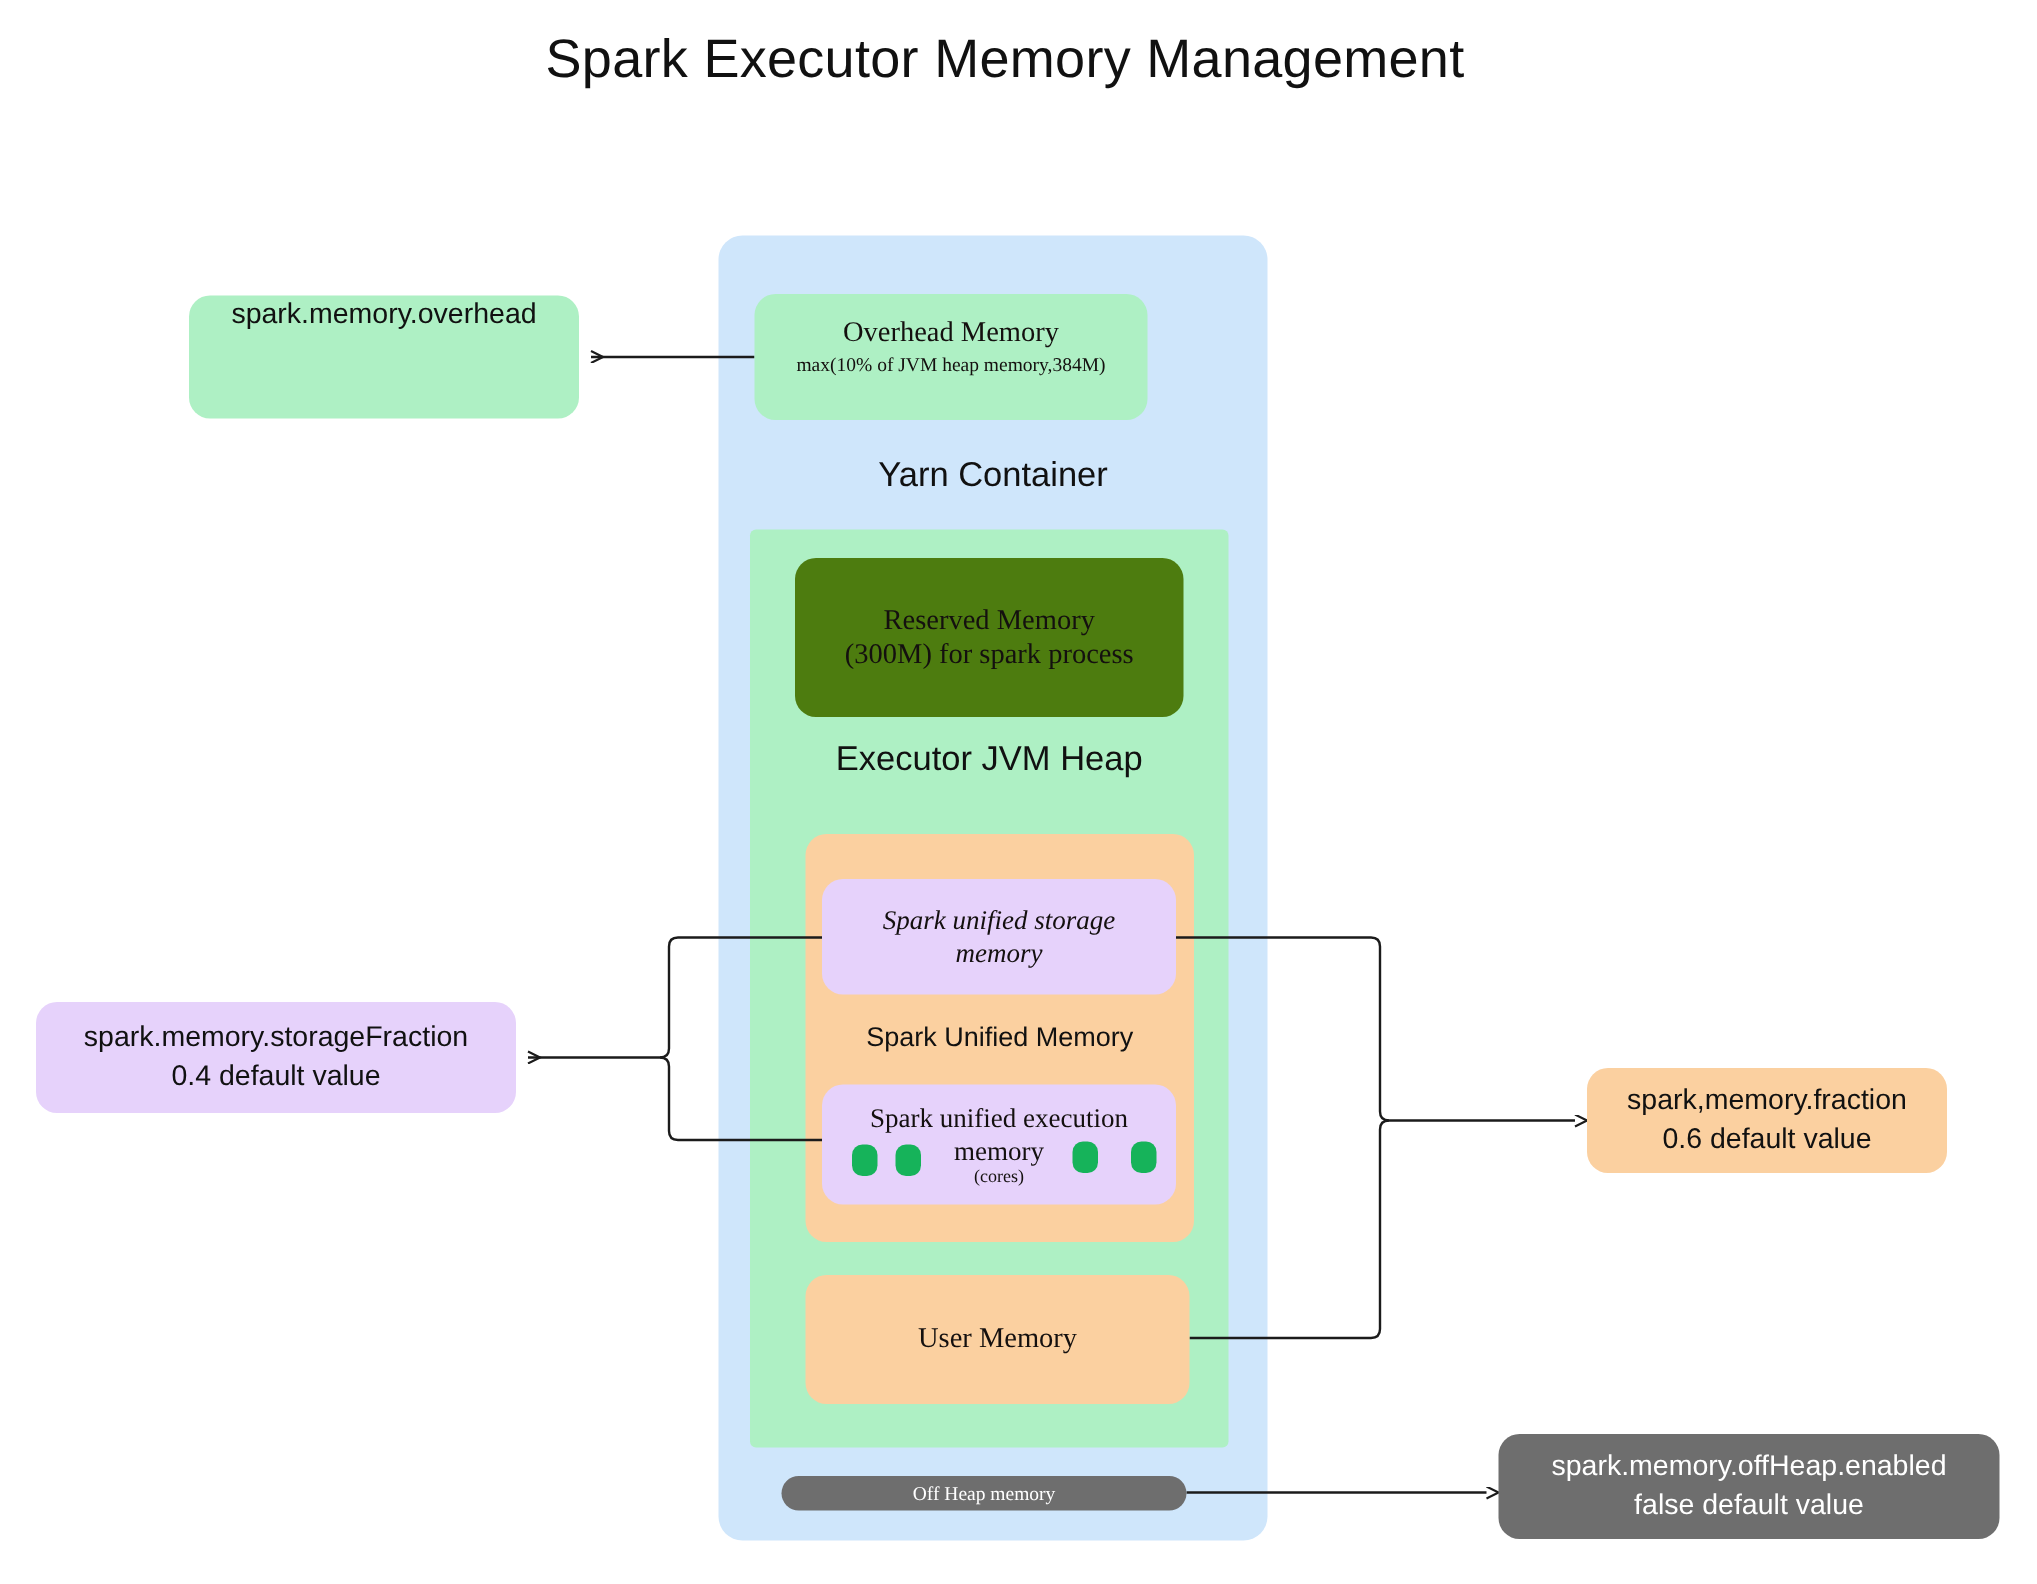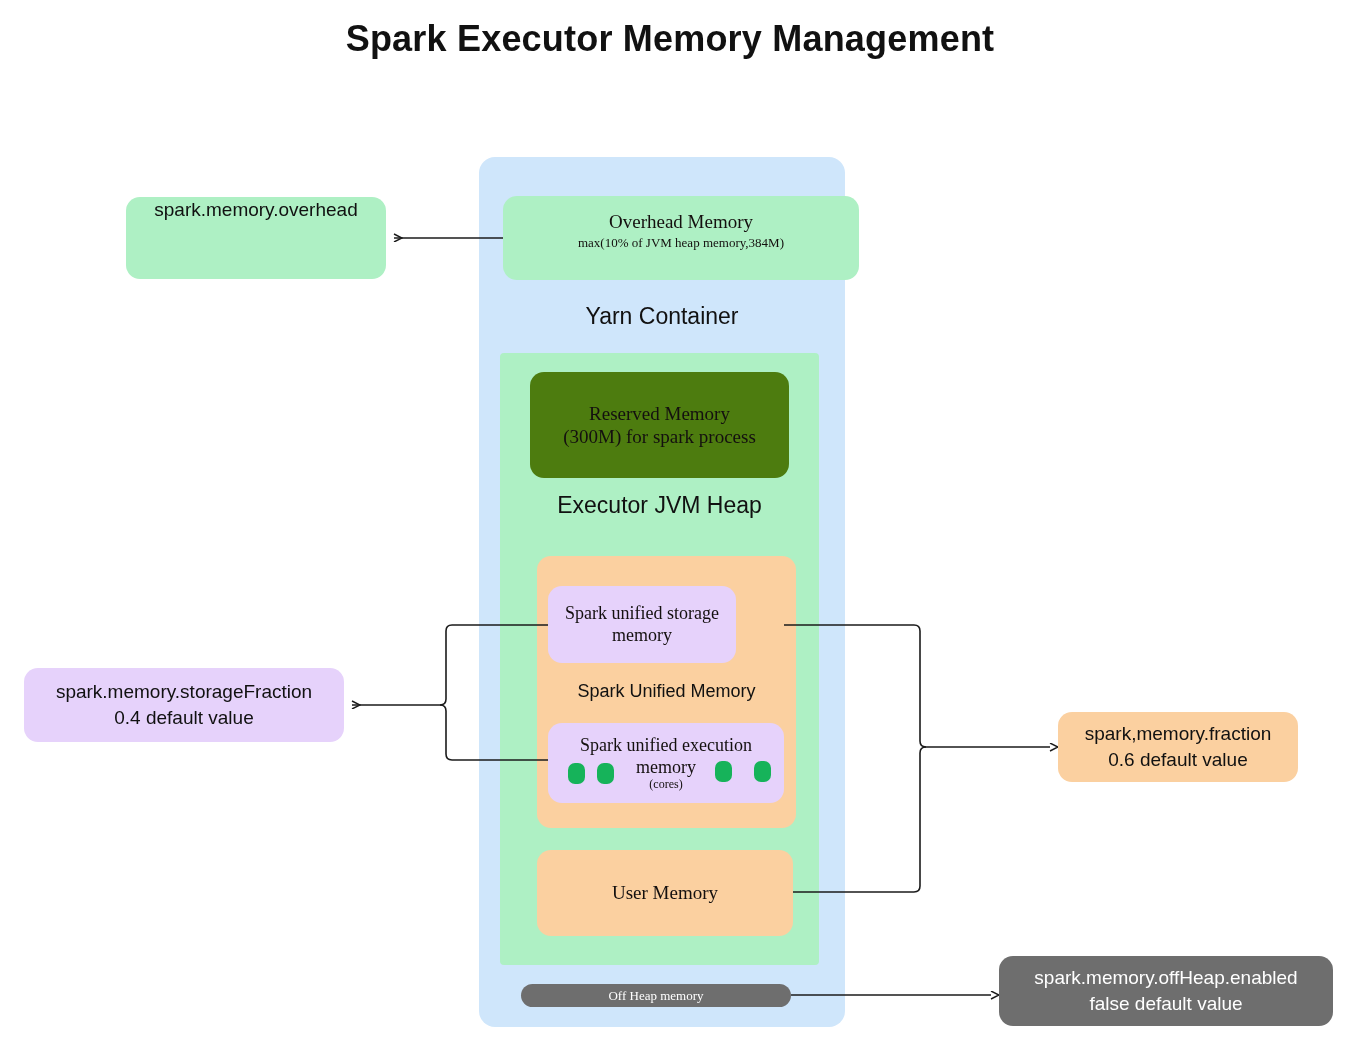--- a/index.html
+++ b/index.html
@@ -24,21 +24,21 @@
   }
 
   .abs { position: absolute; box-sizing: border-box; }
 
   
   #title {
     left: 0; top: 18px;
     width: 1340px;
     text-align: center;
     font-size: 36px;
-    font-weight: 700;
+    font-weight: 400;
     letter-spacing: 0.2px;
     color: #111111;
     font-family: "Liberation Sans", sans-serif;
   }
 
   
   #yarn-container {
     left: 479px; top: 157px;
     width: 366px; height: 870px;
     background: #cfe6fb;
@@ -64,41 +64,42 @@
     flex-direction: column;
     align-items: center;
     justify-content: center;
     text-align: center;
     font-family: "Liberation Serif", serif;
     color: #14100f;
     line-height: 1.22;
   }
   #overhead-memory {
     left: 503px; top: 196px;
-    width: 356px; height: 84px;
+    width: 262px; height: 84px;
     background: #aef0c4;
     justify-content: flex-start;
     padding-top: 14px;
   }
   #overhead-title { font-size: 19px; }
   #overhead-sub   { font-size: 13px; margin-top: 2px; }
 
   #reserved-memory {
     left: 530px; top: 372px;
     width: 259px; height: 106px;
     background: #4d7c0f;
     font-size: 19px;
   }
   #reserved-memory div { white-space: nowrap; }
 
   #storage-memory {
     left: 548px; top: 586px;
-    width: 188px; height: 77px;
+    width: 236px; height: 77px;
     background: #e6d2fb;
     font-size: 18px;
+    font-style: italic;
   }
 
   #execution-memory {
     left: 548px; top: 723px;
     width: 236px; height: 80px;
     background: #e6d2fb;
     font-size: 18px;
     position: absolute;
   }
   #exec-lines {

